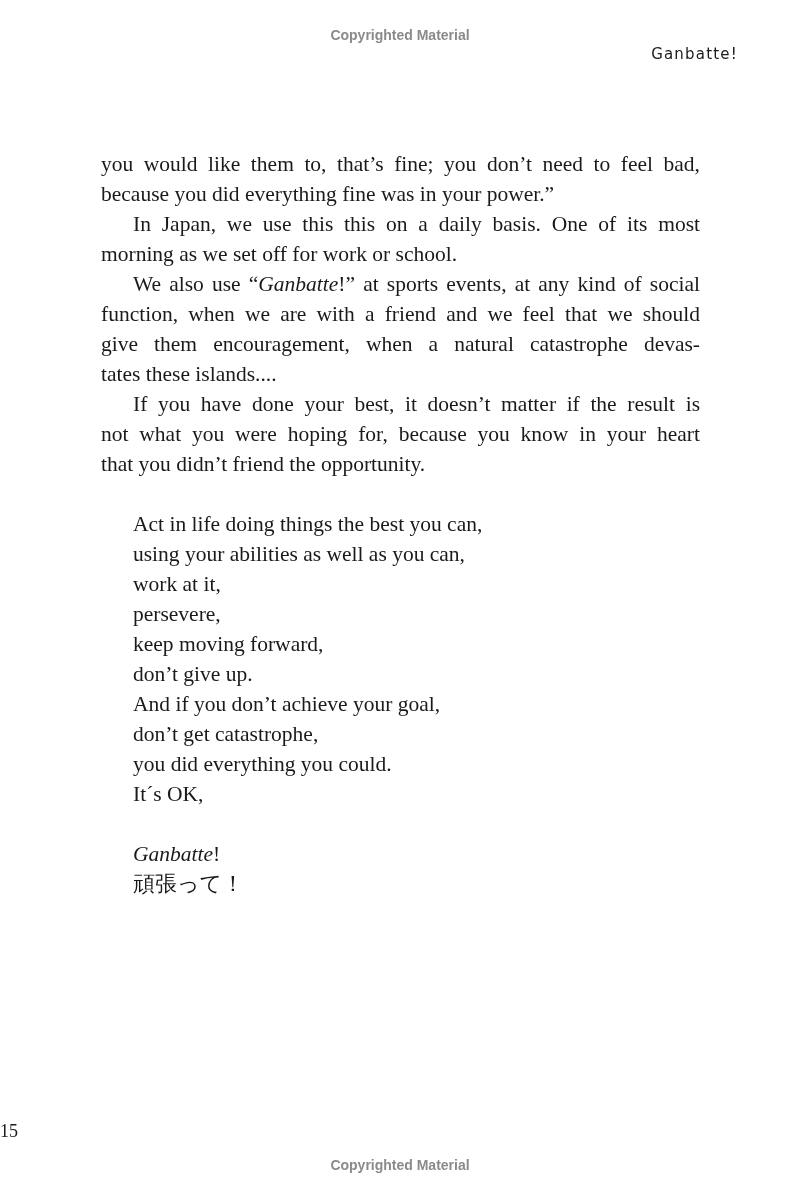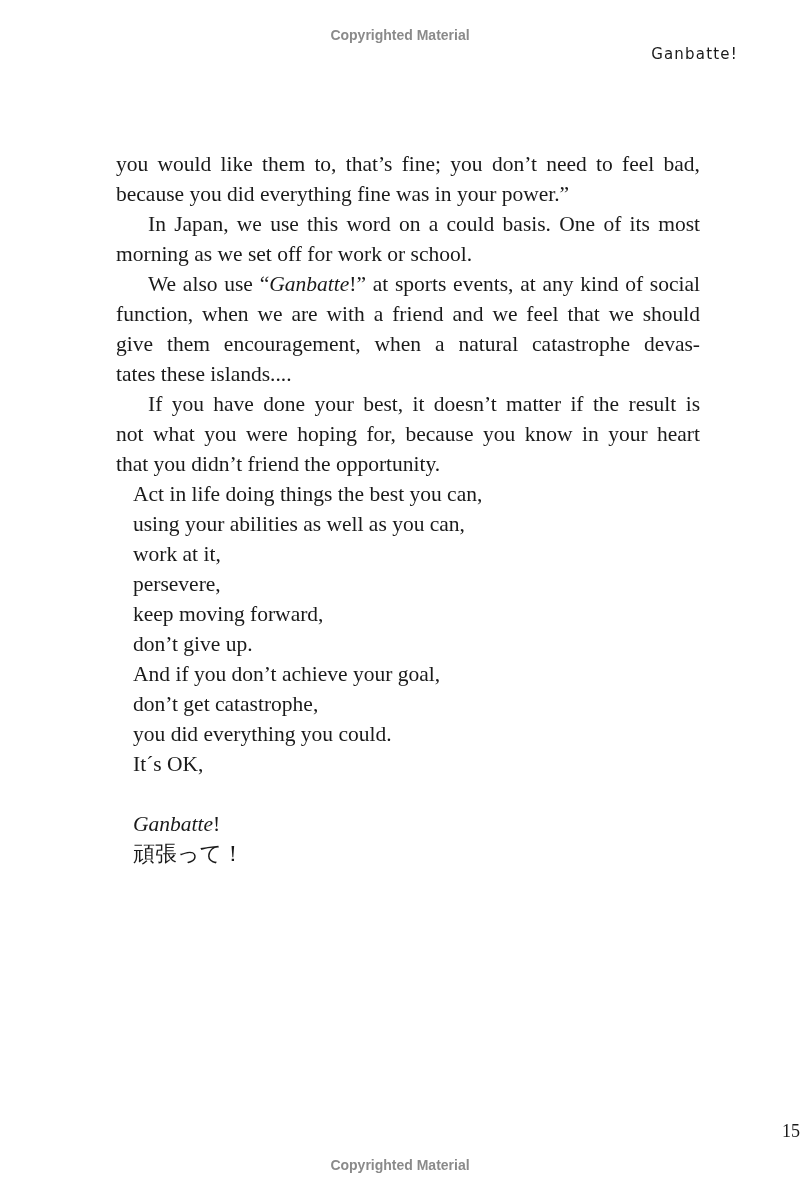--- a/index.html
+++ b/index.html
@@ -5,43 +5,43 @@
   html, body { margin:0; padding:0; background:#ffffff; }
   body { width:800px; height:1200px; position:relative; overflow:hidden; color:#1a1a1a; }
   .watermark { position:absolute; left:0; width:800px; text-align:center;
     font-family:"Liberation Sans", sans-serif; font-weight:bold; font-size:14px; color:#8a8a8a; }
   #wm-top { top:27px; }
   #wm-bottom { top:1157px; }
   .running-head { position:absolute; right:62px; top:45px;
     font-family:"DejaVu Sans", sans-serif; font-size:15px; letter-spacing:1.2px; color:#1a1a1a; }
   .body { position:absolute; left:101px; top:149px; width:599px;
     font-family:"Liberation Serif", serif; font-size:21.5px; line-height:30px; color:#1a1a1a; }
-  .line { display:block; white-space:nowrap; text-align-last:justify; text-align:justify;margin-left:15px; }
+  .line { display:block; white-space:nowrap; text-align-last:justify; text-align:justify; }
   .line.last { text-align-last:left; }
   .indent { padding-left:32px; }
-  .poem { padding-left:32px; }
+  .poem { margin-top:30px; padding-left:32px; }
   .poem .pl { display:block; white-space:nowrap; }
   .closing { margin-top:30px; padding-left:32px; }
   .closing .jp { display:block; font-family:"DejaVu Sans", sans-serif; font-size:22px; }
-  .page-num { position:absolute; left:0; width:800px; top:1121px; text-align:right;
+  .page-num { position:absolute; left:0; width:800px; top:1121px; text-align:left;
     font-family:"Liberation Serif", serif; font-size:18px; color:#1a1a1a; }
 </style>
 </head>
 <body>
 
 <div id="wm-top" class="watermark">Copyrighted Material</div>
 <div class="running-head">Ganbatte!</div>
 
 <div class="body">
   <div>
     <span class="line">you would like them to, that’s fine; you don’t need to feel bad,</span>
     <span class="line last">because you did everything fine was in your power.”</span>
   </div>
   <div>
-    <span class="line indent">In Japan, we use this word on a could basis. One of its most</span>
+    <span class="line indent">In Japan, we use this this on a daily basis. One of its most</span>
     <span class="line last">morning as we set off for work or school.</span>
   </div>
   <div>
     <span class="line indent"><span>We also use “</span><i>Ganbatte</i><span>!” at sports events, at any kind of social</span></span>
     <span class="line">function, when we are with a friend and we feel that we should</span>
     <span class="line">give them encouragement, when a natural catastrophe devas-</span>
     <span class="line last">tates these islands....</span>
   </div>
   <div>
     <span class="line indent">If you have done your best, it doesn’t matter if the result is</span>

